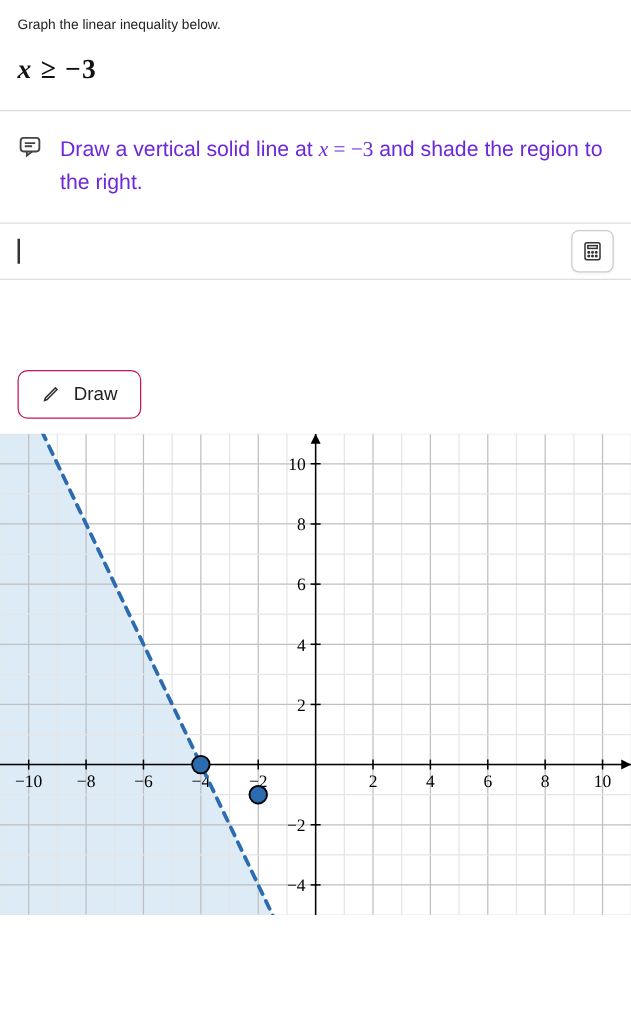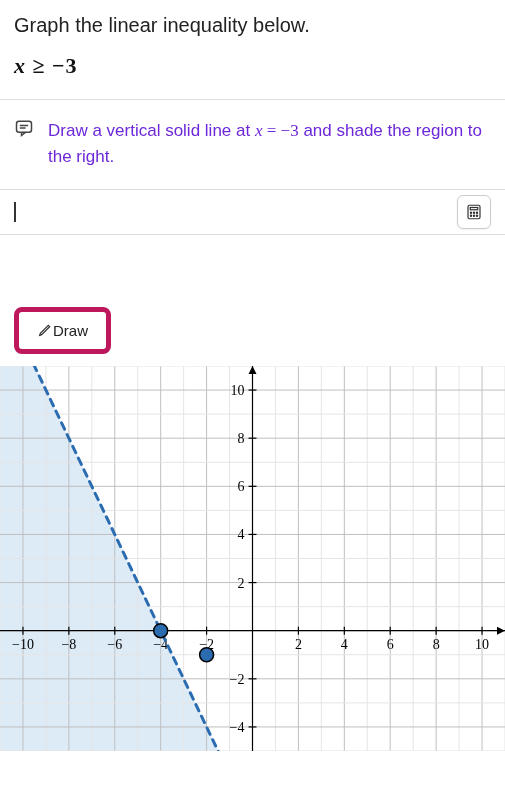--- a/index.html
+++ b/index.html
@@ -1,38 +1,38 @@
 <!DOCTYPE html>
 <html><head>
 <meta charset="utf-8">
 <style>
   * { box-sizing: border-box; margin: 0; padding: 0; }
   body { font-family: -apple-system, BlinkMacSystemFont, "Segoe UI", Arial, sans-serif; background: #fff; color: #111; width: 505px; }
   
   .section { padding: 14px 14px 20px 14px; }
-  .prompt { font-size: 20px; color: #222; margin-bottom: 16px; }
+  .prompt { font-size: 11px; color: #222; margin-bottom: 16px; }
   .math { font-family: "Times New Roman", serif; font-size: 22px; font-style: italic; letter-spacing: 1px; font-weight: bold; }
   .math .num { font-style: normal; }
   
   .divider { border-top: 1px solid #ddd; }
   
   .hint { display: flex; padding: 18px 14px 18px 14px; gap: 14px; align-items: flex-start; }
   .hint-icon svg { width: 20px; height: 20px; stroke: #444; }
   .hint-text { font-size: 17px; line-height: 1.55; color: #6d28d9; }
   .mvar { font-family: "Times New Roman", serif; font-style: italic; }
   .mnum { font-family: "Times New Roman", serif; }
   
   .input-row { display: flex; align-items: center; padding: 0 14px 0 4px; height: 44px; }
   .input-field { flex: 1; height: 36px; border: none; outline: none; font-size: 16px; padding: 0 10px; }
   .cursor-bar { width: 2px; height: 20px; background: #333; margin-left: 10px; }
   .calc-btn { width: 34px; height: 34px; border: 1px solid #ccc; border-radius: 6px; display: flex; align-items: center; justify-content: center; background: #fff; box-shadow: 0 1px 2px rgba(0,0,0,0.05); }
   .calc-btn svg { width: 18px; height: 18px; stroke: #333; }
   
   .toolbar { padding: 12px 14px; }
-  .draw-btn { display: inline-flex; align-items: center; padding: 10px 18px; border: 5px solid #be185d; border-radius: 8px; font-size: 15px; color: #222; background: #fff; }
+  .draw-btn { display: inline-flex; align-items: center; gap: 10px; padding: 10px 18px; border: 1px solid #be185d; border-radius: 8px; font-size: 15px; color: #222; background: #fff; }
   .draw-btn svg { width: 16px; height: 16px; stroke: #333; }
   
   .graph-wrap { padding: 0 0 0 0; }
   .graph { width: 505px; height: 385px; display: block; }
   
   .grid-minor { stroke: #e5e5e5; stroke-width: 1; }
   .grid-major { stroke: #bfbfbf; stroke-width: 1; }
   .axis { stroke: #000; stroke-width: 1.2; }
   .tick-label { font-family: "Times New Roman", serif; font-size: 14px; fill: #000; }
   .shade { fill: #cfe2f3; fill-opacity: 0.7; }

